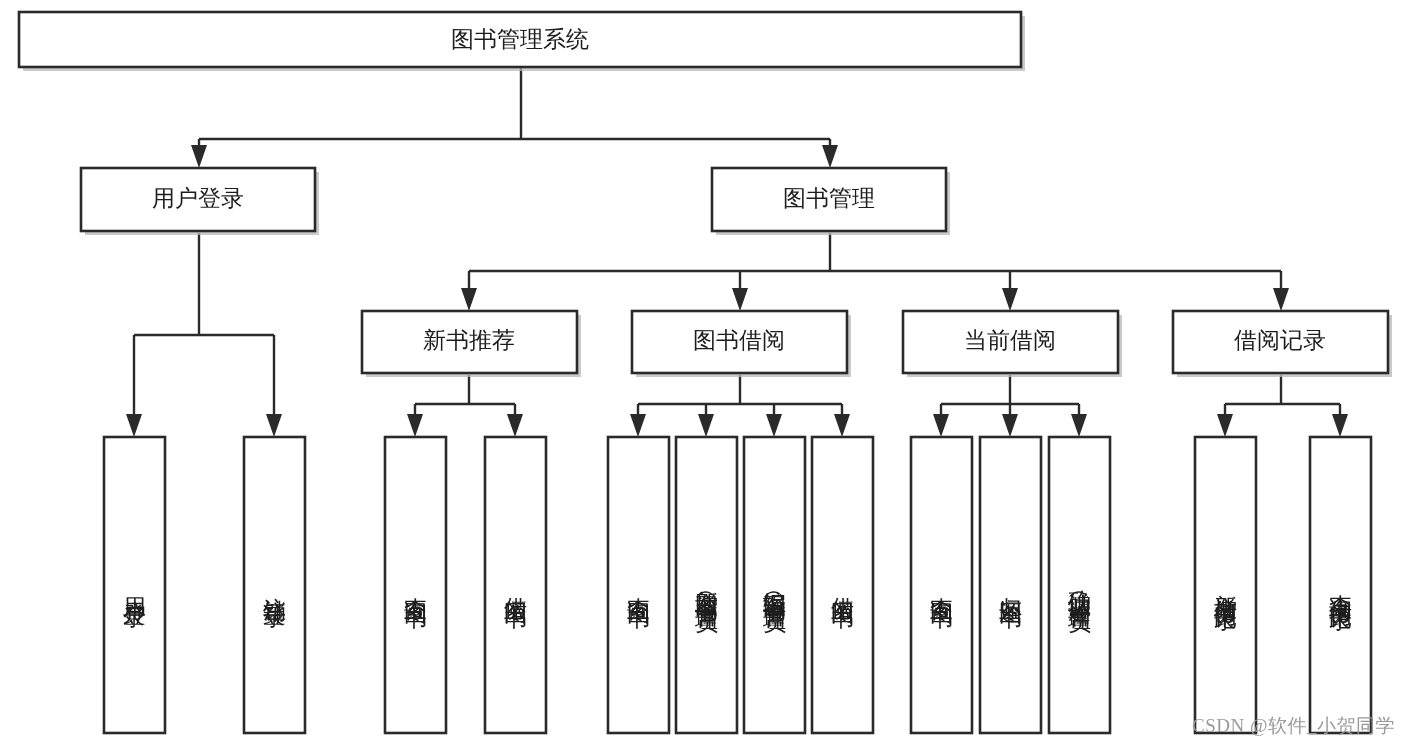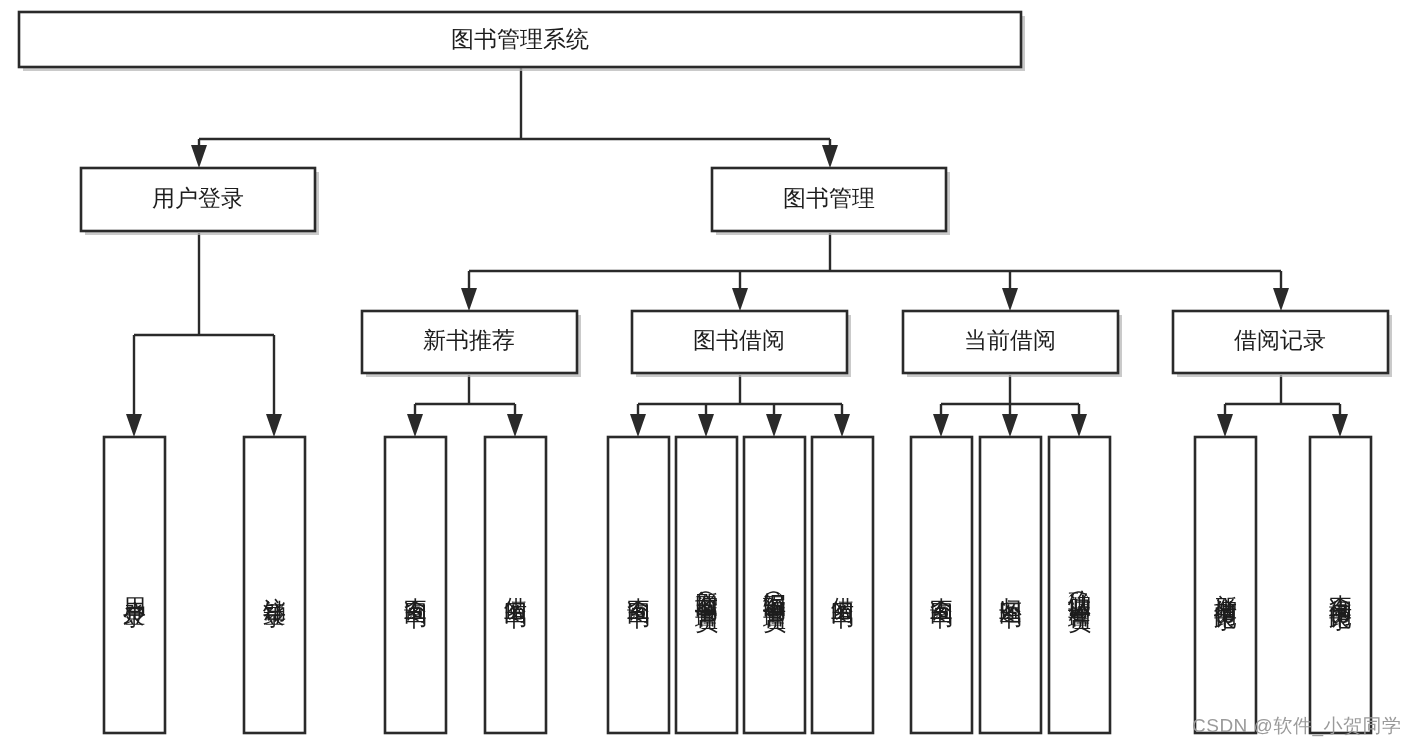--- a/index.html
+++ b/index.html
@@ -64,21 +64,21 @@
     font-size: 23px;
     line-height: 1.0;
     letter-spacing: 3px;
     color: #1d1d1d;
     white-space: nowrap;
     pointer-events: none;
     box-sizing: border-box;
   }
   .watermark {
     position: absolute;
-    font-family: Liberation Sans, sans-serif;
+    font-family: Liberation Serif, serif;
     font-size: 19px;
     color: #9a9a9a;
     white-space: nowrap;
     letter-spacing: 0.5px;
   }
 </style>
 </head>
 <body>
 
 <div id="diagram-root">

